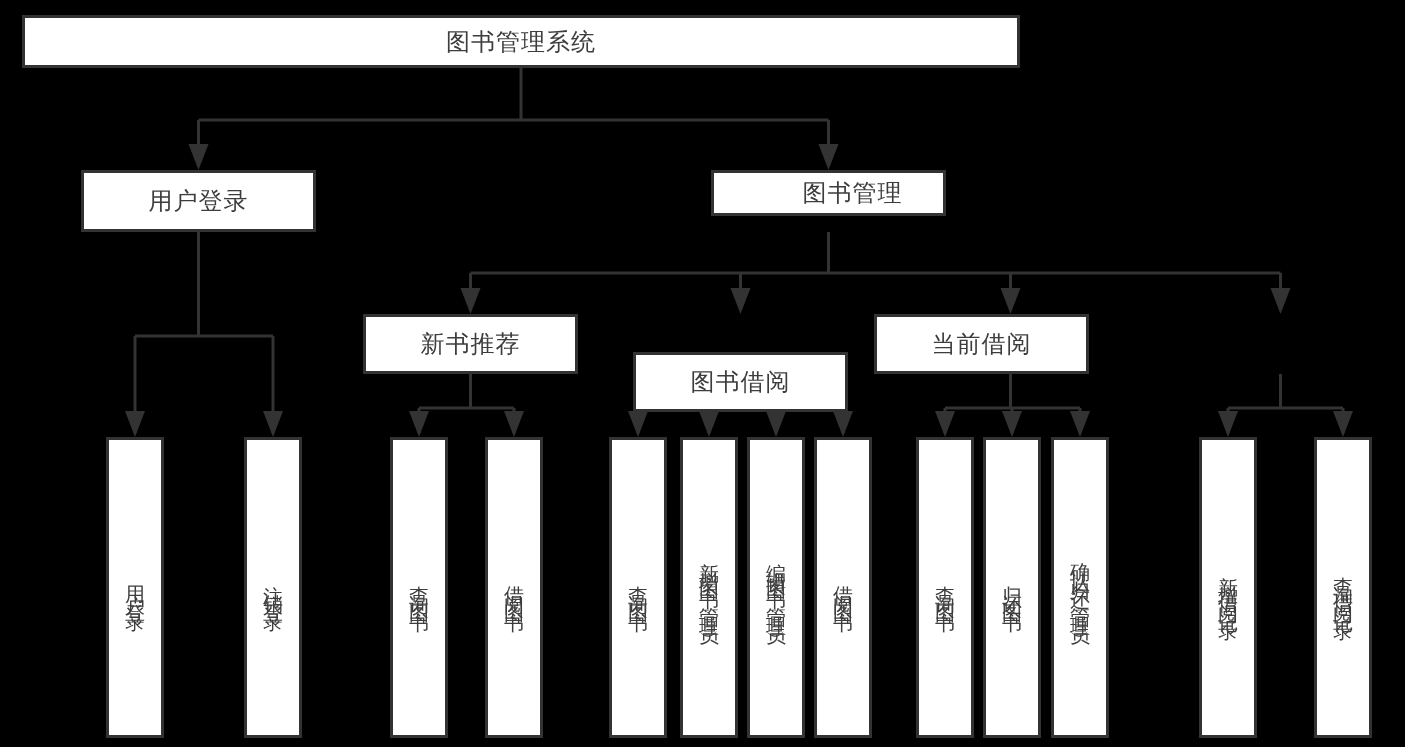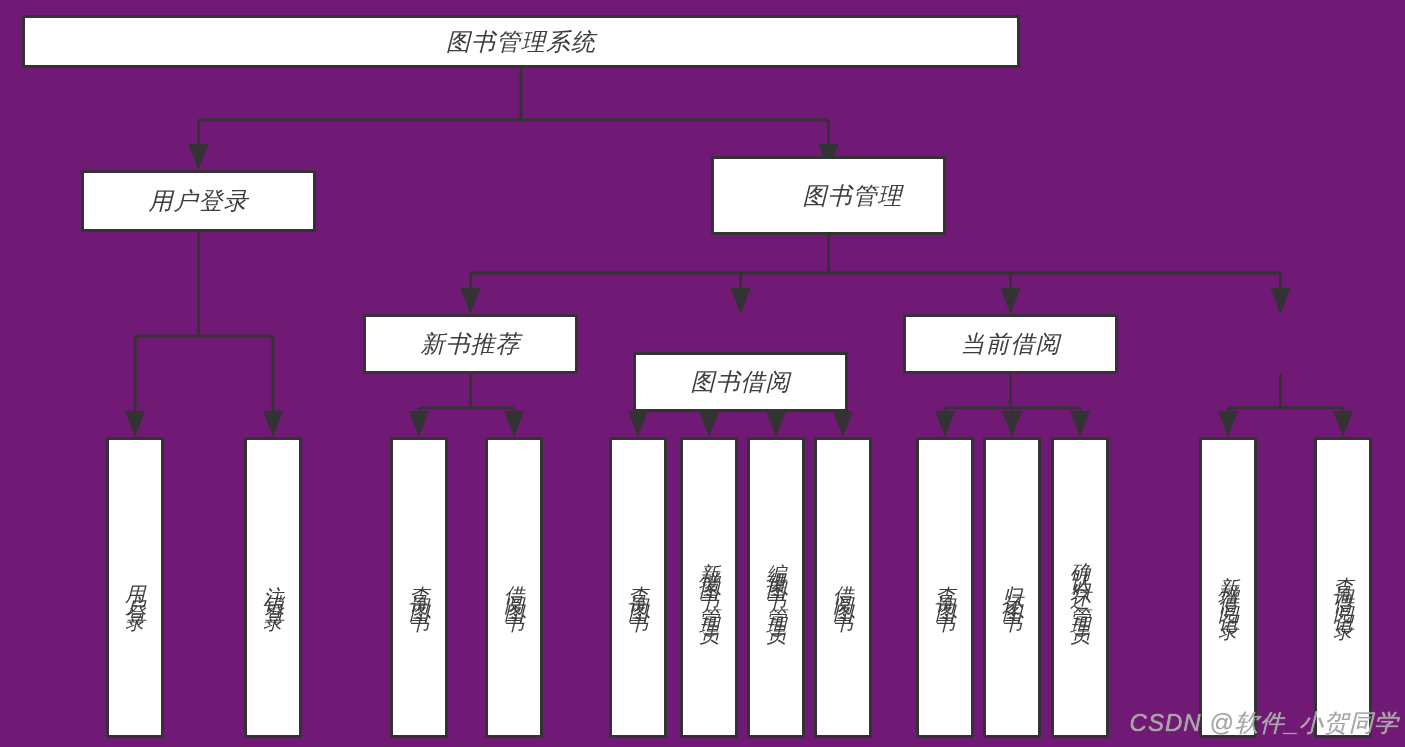--- a/index.html
+++ b/index.html
@@ -5,23 +5,22 @@
   html, body {
     margin: 0;
     padding: 0;
     background: #ffffff;
     font-family: "Liberation Sans", "DejaVu Sans", sans-serif;
   }
   #canvas {
     position: relative;
     width: 1405px;
     height: 747px;
-    background: #701a75;
+    background: #000000;
     overflow: hidden;
-    font-style: italic;
   }
   #wires {
     position: absolute;
     left: 0; top: 0;
     width: 1405px; height: 747px;
     z-index: 1;
   }
   #wires path {
     stroke: #333333;
     stroke-width: 3;
@@ -147,25 +146,25 @@
       <path d="M 1228 408 V 433"></path>
       <polygon points="1218,411 1238,411 1228,437"></polygon>
       <path d="M 1343 408 V 433"></path>
       <polygon points="1333,411 1353,411 1343,437"></polygon>
     </g>
   </svg>
 
   <div class="node hnode" style="left:22px; top:15px; width:998px; height:53px;">图书管理系统</div>
 
   <div class="node hnode" style="left:81px; top:170px; width:235px; height:62px;">用户登录</div>
-  <div class="node hnode" style="left:711px; top:156px; width:235px; height:79px;padding-left:48px;">图书管理</div>
+  <div class="node hnode" style="left:711px; top:170px; width:235px; height:46px;padding-left:48px;">图书管理</div>
 
   <div class="node hnode" style="left:363px; top:314px; width:215px; height:60px;">新书推荐</div>
   <div class="node hnode" style="left:633px; top:314px; width:215px; height:60px;margin-top:38px;">图书借阅</div>
-  <div class="node hnode" style="left:903px; top:314px; width:215px; height:60px;">当前借阅</div>
+  <div class="node hnode" style="left:874px; top:314px; width:215px; height:60px;">当前借阅</div>
 
   <div class="node leaf" style="left:106px;">
     <span>用户登录</span>
   </div>
   <div class="node leaf" style="left:244px;">
     <span>注销登录</span>
   </div>
 
   <div class="node leaf" style="left:390px;">
     <span>查询图书</span>
@@ -197,15 +196,14 @@
     <span>确认归还（管理员）</span>
   </div>
 
   <div class="node leaf" style="left:1199px;">
     <span>新增借阅记录</span>
   </div>
   <div class="node leaf" style="left:1314px;">
     <span>查询借阅记录</span>
   </div>
 
-  <div class="watermark">CSDN @软件_小贺同学</div>
 
 </div>
 
 </body></html>

